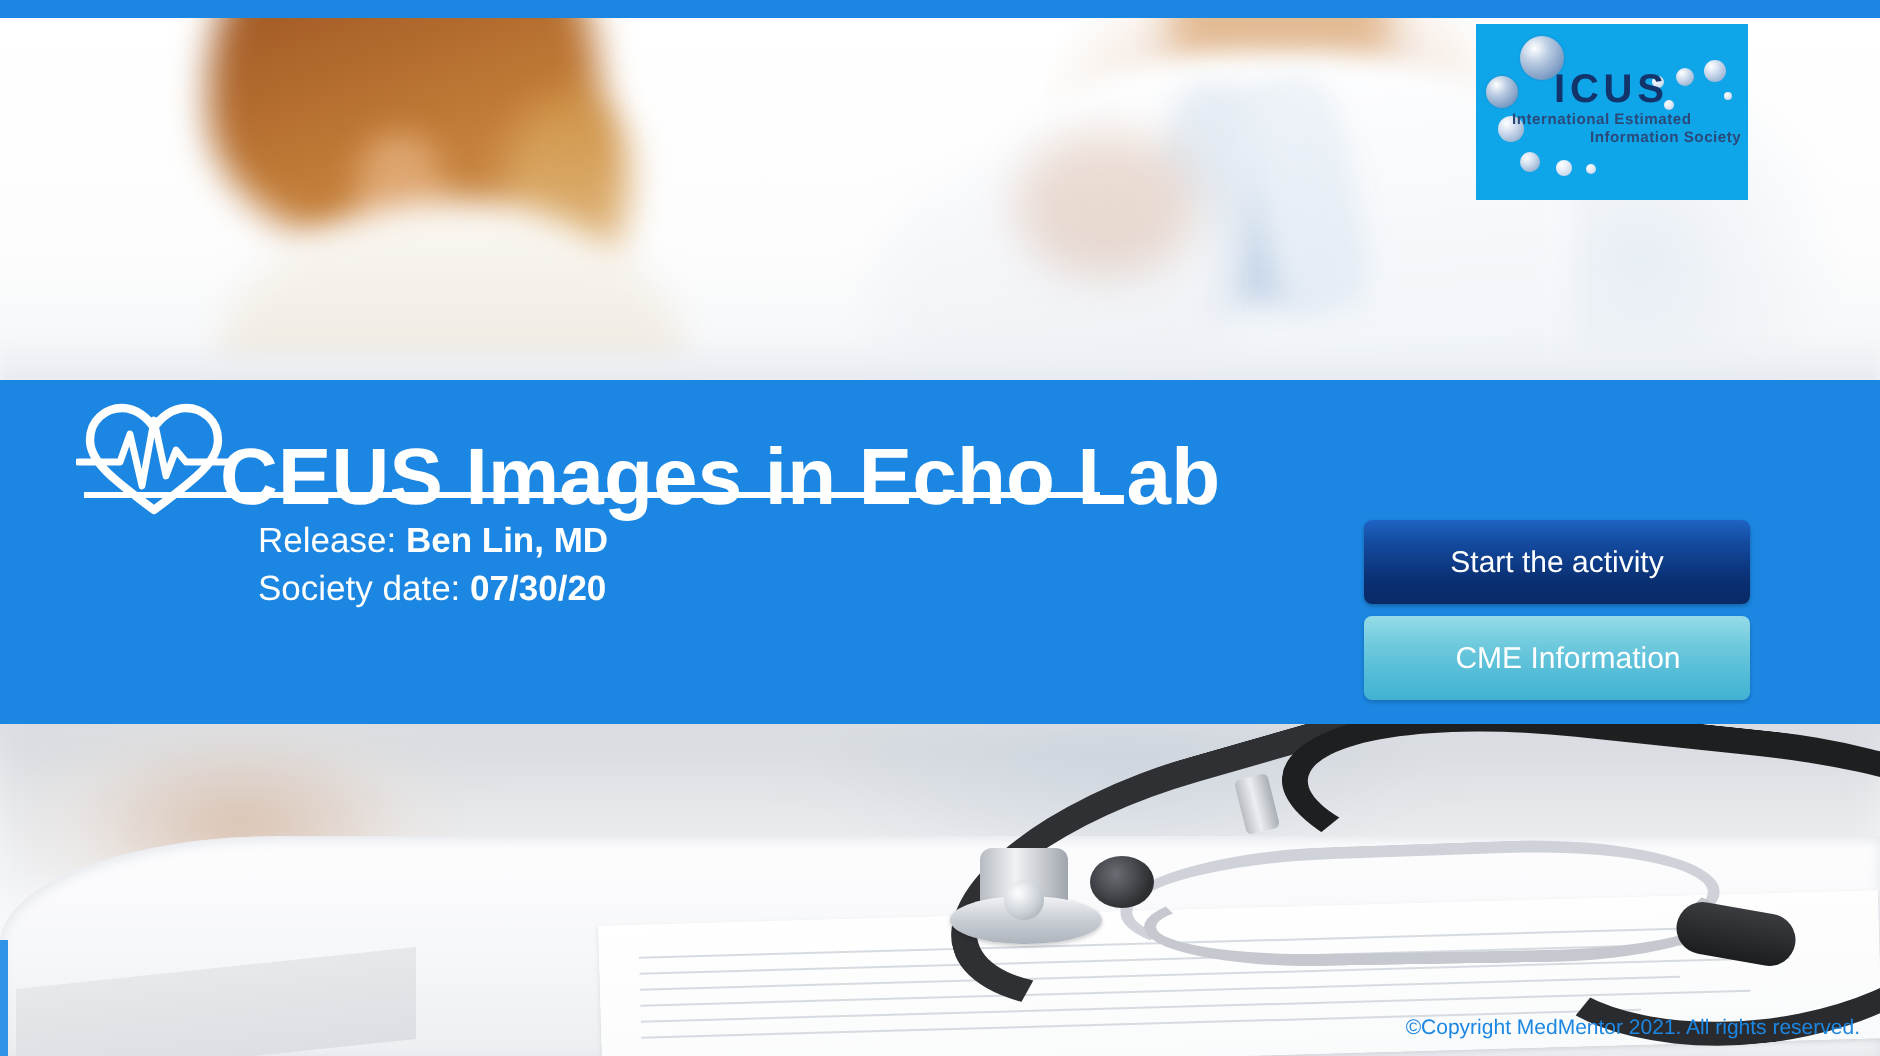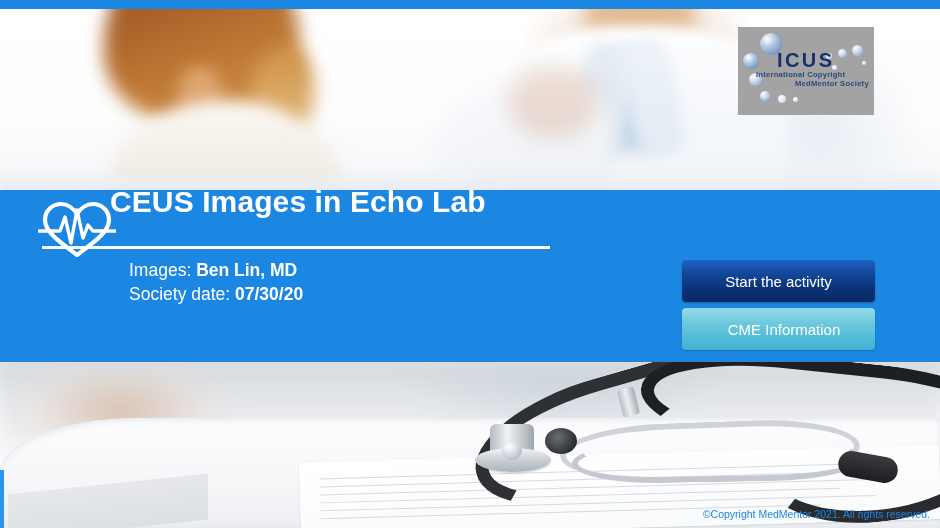--- a/index.html
+++ b/index.html
@@ -94,22 +94,22 @@
     opacity:.55; filter:blur(11px);
   }
   .hero-top .desk {
     position:absolute; left:0; bottom:0; width:940px; height:22px;
     background:linear-gradient(180deg,rgba(235,238,243,0) 0%,#eceff4 60%,#e3e8ee 100%);
     filter:blur(3px);
   }
 
   
   .logo {
-    position:absolute; left:738px; top:27px; width:136px; height:88px;
-    background:#a3a3a3; z-index:20;
+    position:absolute; left:738px; top:12px; width:136px; height:88px;
+    background:#0ea5e9; z-index:20;
     overflow:hidden;
   }
   .logo .bub { position:absolute; border-radius:50%; }
   .logo .bub.big {
     background:radial-gradient(circle at 33% 28%, #ffffff 0%, #b9cbe2 34%, #7d9cc4 72%, #5d7fae 100%);
     box-shadow:0 0 1px rgba(70,100,140,.5);
   }
   .logo .bub.small {
     background:radial-gradient(circle at 33% 28%, #ffffff 0%, #cfdcee 38%, #9ab3d3 78%, #7a99c1 100%);
   }
@@ -133,22 +133,22 @@
     color:#2b4a7a;
   }
 
   
   .banner {
     position:absolute; left:0; top:190px; width:940px; height:172px;
     background:#1c87e3; z-index:10;
   }
   .heart-icon { position:absolute; left:38px; top:198px; width:78px; height:62px; z-index:12; }
   .title {
-    position:absolute; left:110px; top:185px;
-    font-size:30px; font-weight:bold; color:#ffffff;
+    position:absolute; left:110px; top:217px;
+    font-size:40px; font-weight:bold; color:#ffffff;
     letter-spacing:.1px; white-space:nowrap; z-index:12;
   }
   .title-rule {
     position:absolute; left:42px; top:246px; width:508px; height:3px;
     background:#ffffff; z-index:11;
   }
   .meta { position:absolute; left:129px; top:258px; z-index:12; }
   .meta-line {
     font-size:17.5px; color:#ffffff; line-height:24px; white-space:nowrap;
   }
@@ -315,37 +315,37 @@
     <div class="bub small" style="left:11px;  top:46px; width:13px; height:13px;"></div>
     <div class="bub small" style="left:22px;  top:64px; width:10px; height:10px;"></div>
     <div class="bub pale" style="left:40px;  top:68px; width:8px;  height:8px;"></div>
     <div class="bub pale" style="left:55px;  top:70px; width:5px;  height:5px;"></div>
     <div class="bub pale" style="left:88px;  top:26px; width:6px;  height:6px;"></div>
     <div class="bub small" style="left:100px; top:22px; width:9px;  height:9px;"></div>
     <div class="bub small" style="left:114px; top:18px; width:11px; height:11px;"></div>
     <div class="bub pale" style="left:94px;  top:38px; width:5px;  height:5px;"></div>
     <div class="bub pale" style="left:124px; top:34px; width:4px;  height:4px;"></div>
     <div class="logo-icus">ICUS</div>
-    <div class="logo-sub1">International Copyright</div>
-    <div class="logo-sub2">MedMentor Society</div>
+    <div class="logo-sub1">International Estimated</div>
+    <div class="logo-sub2">Information Society</div>
   </div>
 
   <div class="banner"></div>
 
   <svg class="heart-icon" viewBox="0 0 78 62">
     <path d="M39 57 C 22 44, 7 34, 7 22 C 7 12, 15 6, 23 6 C 30 6, 36 11, 39 16 C 42 11, 48 6, 55 6 C 63 6, 71 12, 71 22 C 71 34, 56 44, 39 57 Z" fill="none" stroke="#ffffff" stroke-width="4.2" stroke-linejoin="round"></path>
     <path d="M1 33 H 22 L 27 19 L 33 45 L 39 12 L 45 40 L 50 27 L 55 33 H 77" fill="none" stroke="#ffffff" stroke-width="3.4" stroke-linecap="round" stroke-linejoin="round"></path>
   </svg>
 
   <div class="title">CEUS Images in Echo Lab</div>
   <div class="title-rule"></div>
 
   <div class="meta">
     <div class="meta-line">
-      <span>Images:</span>
+      <span>Release:</span>
       <b>Ben Lin, MD</b>
     </div>
     <div class="meta-line">
       <span>Society date:</span>
       <b>07/30/20</b>
     </div>
   </div>
 
   <button class="btn btn-start">Start the activity</button>
   <button class="btn btn-cme">CME Information</button>

